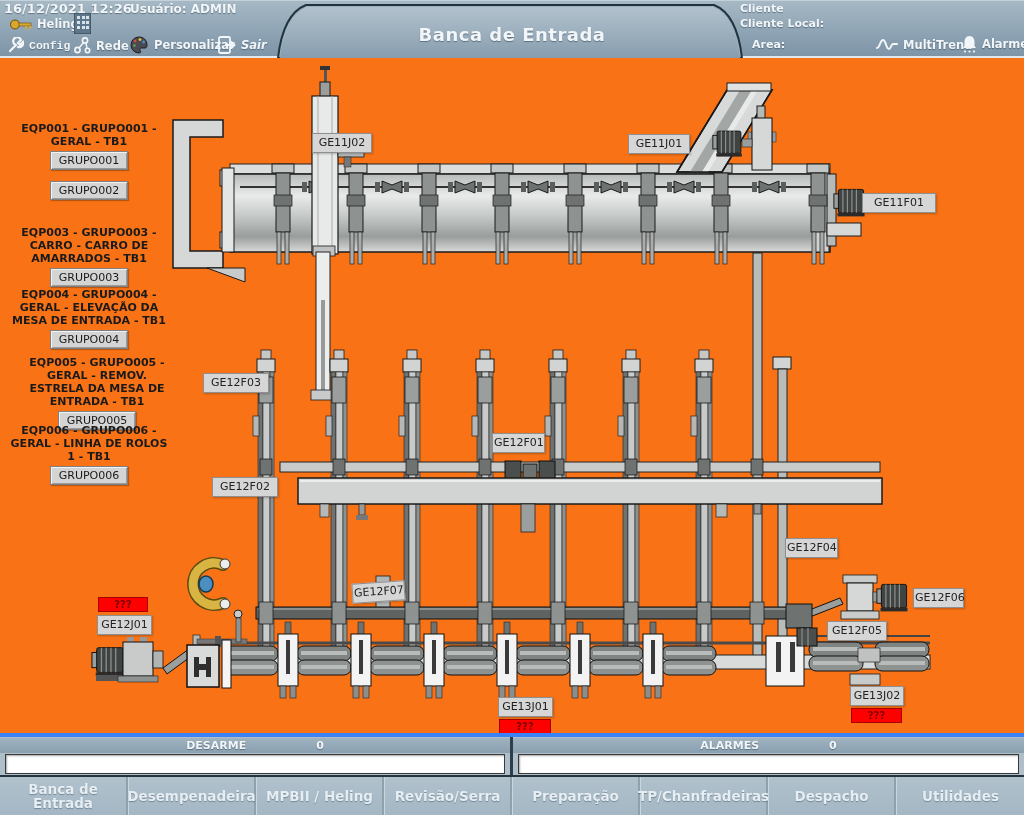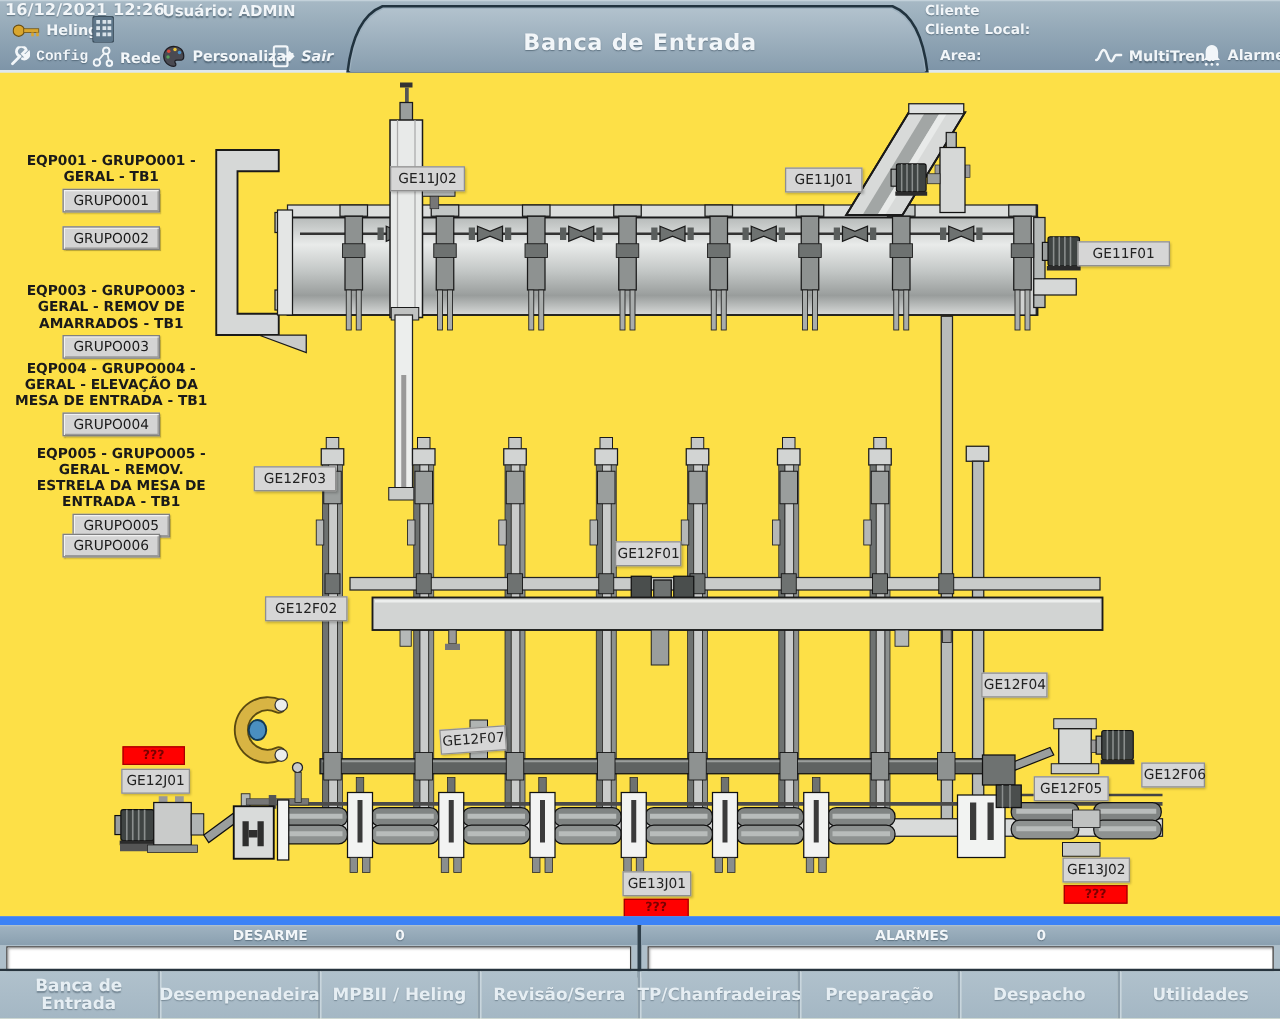--- a/index.html
+++ b/index.html
@@ -20,32 +20,32 @@
 
   
   .sidebar { position:absolute; left:0; top:58px; width:178px; height:420px; z-index:3; }
   .grp { position:absolute; left:0; width:178px; text-align:center; }
   .grp-desc { font-size:11px; font-weight:bold; color:#1a1a1a; line-height:13px; padding:0 6px; }
   .grp-btn { margin-top:3px; font-family:"DejaVu Sans", sans-serif; font-size:11px; color:#1a1a1a;
     background:#d4d4d4; border:1px solid #808080; padding:2px 8px; min-width:66px;
     box-shadow:inset 1px 1px 0 #f2f2f2, inset -1px -1px 0 #9a9a9a, 1px 1px 1px rgba(0,0,0,.25); }
 
   
-  .scene { position:absolute; left:0; top:58px; width:1024px; height:677px; background:#fde047; }
+  .scene { position:absolute; left:0; top:58px; width:1024px; height:677px; background:#f97316; }
   .scene svg { position:absolute; left:0; top:0; }
 
   .mlabel { position:absolute; background:#d6d6d6; border:1px solid #8f8f8f; color:#222;
     font-size:11px; text-align:center; padding:3px 1px; line-height:12px; z-index:4;
     box-shadow:1px 1px 2px rgba(0,0,0,.25); }
   .alabel { position:absolute; background:#ff0000; border:1px solid #a40000; color:#7b0000;
     font-size:10px; font-weight:bold; text-align:center; padding:1px 0; line-height:11px; z-index:4; }
 
   
   .statuszone { position:absolute; left:0; top:733px; width:1024px; height:42px;
-    background:#aebfca; border-top:7px solid #3b82f6; z-index:5; }
+    background:#aebfca; border-top:4px solid #3b82f6; z-index:5; }
   .status-half { position:absolute; top:1px; height:40px; }
   .status-bar { height:15px; display:flex; align-items:center; justify-content:center; gap:70px;
     background:linear-gradient(#9fb2c0,#8aa0b0); color:#f2f6f9; font-size:11px; font-weight:bold;
     text-shadow:0 1px 1px rgba(40,60,75,.5); }
   .status-input { display:block; width:calc(100% - 10px); height:20px; margin:1px 5px 0 5px;
     background:#fff; border:1px solid #3a3a3a; box-shadow:inset 1px 1px 2px rgba(0,0,0,.35);
     font-size:12px; padding:0 4px; }
   .status-divider { position:absolute; left:510px; top:0; width:3px; height:42px; background:#2f3f4a; }
 
   
@@ -412,47 +412,48 @@
 
     <div class="sidebar">
       <div class="grp" style="top:6px;">
         <div class="grp-desc">EQP001 - GRUPO001 - GERAL - TB1</div>
         <button class="grp-btn">GRUPO001</button>
       </div>
       <div class="grp" style="top:62px;">
         <button class="grp-btn">GRUPO002</button>
       </div>
       <div class="grp" style="top:110px;">
-        <div class="grp-desc">EQP003 - GRUPO003 - GERAL - REMOV DE AMARRADOS - TB1</div>
+        <div class="grp-desc">EQP003 - GRUPO003 - CARRO - CARRO DE AMARRADOS - TB1</div>
         <button class="grp-btn">GRUPO003</button>
       </div>
       <div class="grp" style="top:172px;">
         <div class="grp-desc">EQP004 - GRUPO004 - GERAL - ELEVAÇÃO DA MESA DE ENTRADA - TB1</div>
         <button class="grp-btn">GRUPO004</button>
       </div>
       <div class="grp" style="top:240px;padding-left:16px;">
         <div class="grp-desc">EQP005 - GRUPO005 - GERAL - REMOV. ESTRELA DA MESA DE ENTRADA - TB1</div>
         <button class="grp-btn">GRUPO005</button>
       </div>
       <div class="grp" style="top:308px;">
+        <div class="grp-desc">EQP006 - GRUPO006 - GERAL - LINHA DE ROLOS 1 - TB1</div>
         <button class="grp-btn">GRUPO006</button>
       </div>
     </div>
 
     <div class="mlabel" style="left:312px;top:75px;width:60px;">GE11J02</div>
     <div class="mlabel" style="left:628px;top:76px;width:62px;">GE11J01</div>
     <div class="mlabel" style="left:862px;top:135px;width:74px;">GE11F01</div>
     <div class="mlabel" style="left:203px;top:315px;width:66px;">GE12F03</div>
     <div class="mlabel" style="left:492px;top:375px;width:53px;">GE12F01</div>
     <div class="mlabel" style="left:212px;top:419px;width:66px;">GE12F02</div>
     <div class="mlabel" style="left:785px;top:480px;width:53px;">GE12F04</div>
     <div class="mlabel" style="left:352px;top:524px;width:53px;transform:rotate(-4deg);">GE12F07</div>
     <div class="alabel" style="left:98px;top:539px;width:50px;">???</div>
     <div class="mlabel" style="left:97px;top:557px;width:55px;">GE12J01</div>
-    <div class="mlabel" style="left:913px;top:552px;width:51px;">GE12F06</div>
+    <div class="mlabel" style="left:913px;top:530px;width:51px;">GE12F06</div>
     <div class="mlabel" style="left:827px;top:563px;width:60px;">GE12F05</div>
     <div class="mlabel" style="left:498px;top:639px;width:55px;">GE13J01</div>
     <div class="alabel" style="left:499px;top:661px;width:52px;">???</div>
     <div class="mlabel" style="left:850px;top:628px;width:54px;">GE13J02</div>
     <div class="alabel" style="left:851px;top:650px;width:51px;">???</div>
   </div>
 
   <div class="statuszone">
     <div class="status-half" style="left:0;width:510px;">
       <div class="status-bar">
@@ -469,19 +470,19 @@
       </div>
       <input class="status-input" value="" style="">
     </div>
   </div>
 
   <div class="tabbar">
     <div class="tab">Banca de Entrada</div>
     <div class="tab">Desempenadeira</div>
     <div class="tab">MPBII / Heling</div>
     <div class="tab">Revisão/Serra</div>
+    <div class="tab">Preparação</div>
     <div class="tab">TP/Chanfradeiras</div>
-    <div class="tab">Preparação</div>
     <div class="tab">Despacho</div>
     <div class="tab">Utilidades</div>
   </div>
 
 </div>
 
 </body></html>

